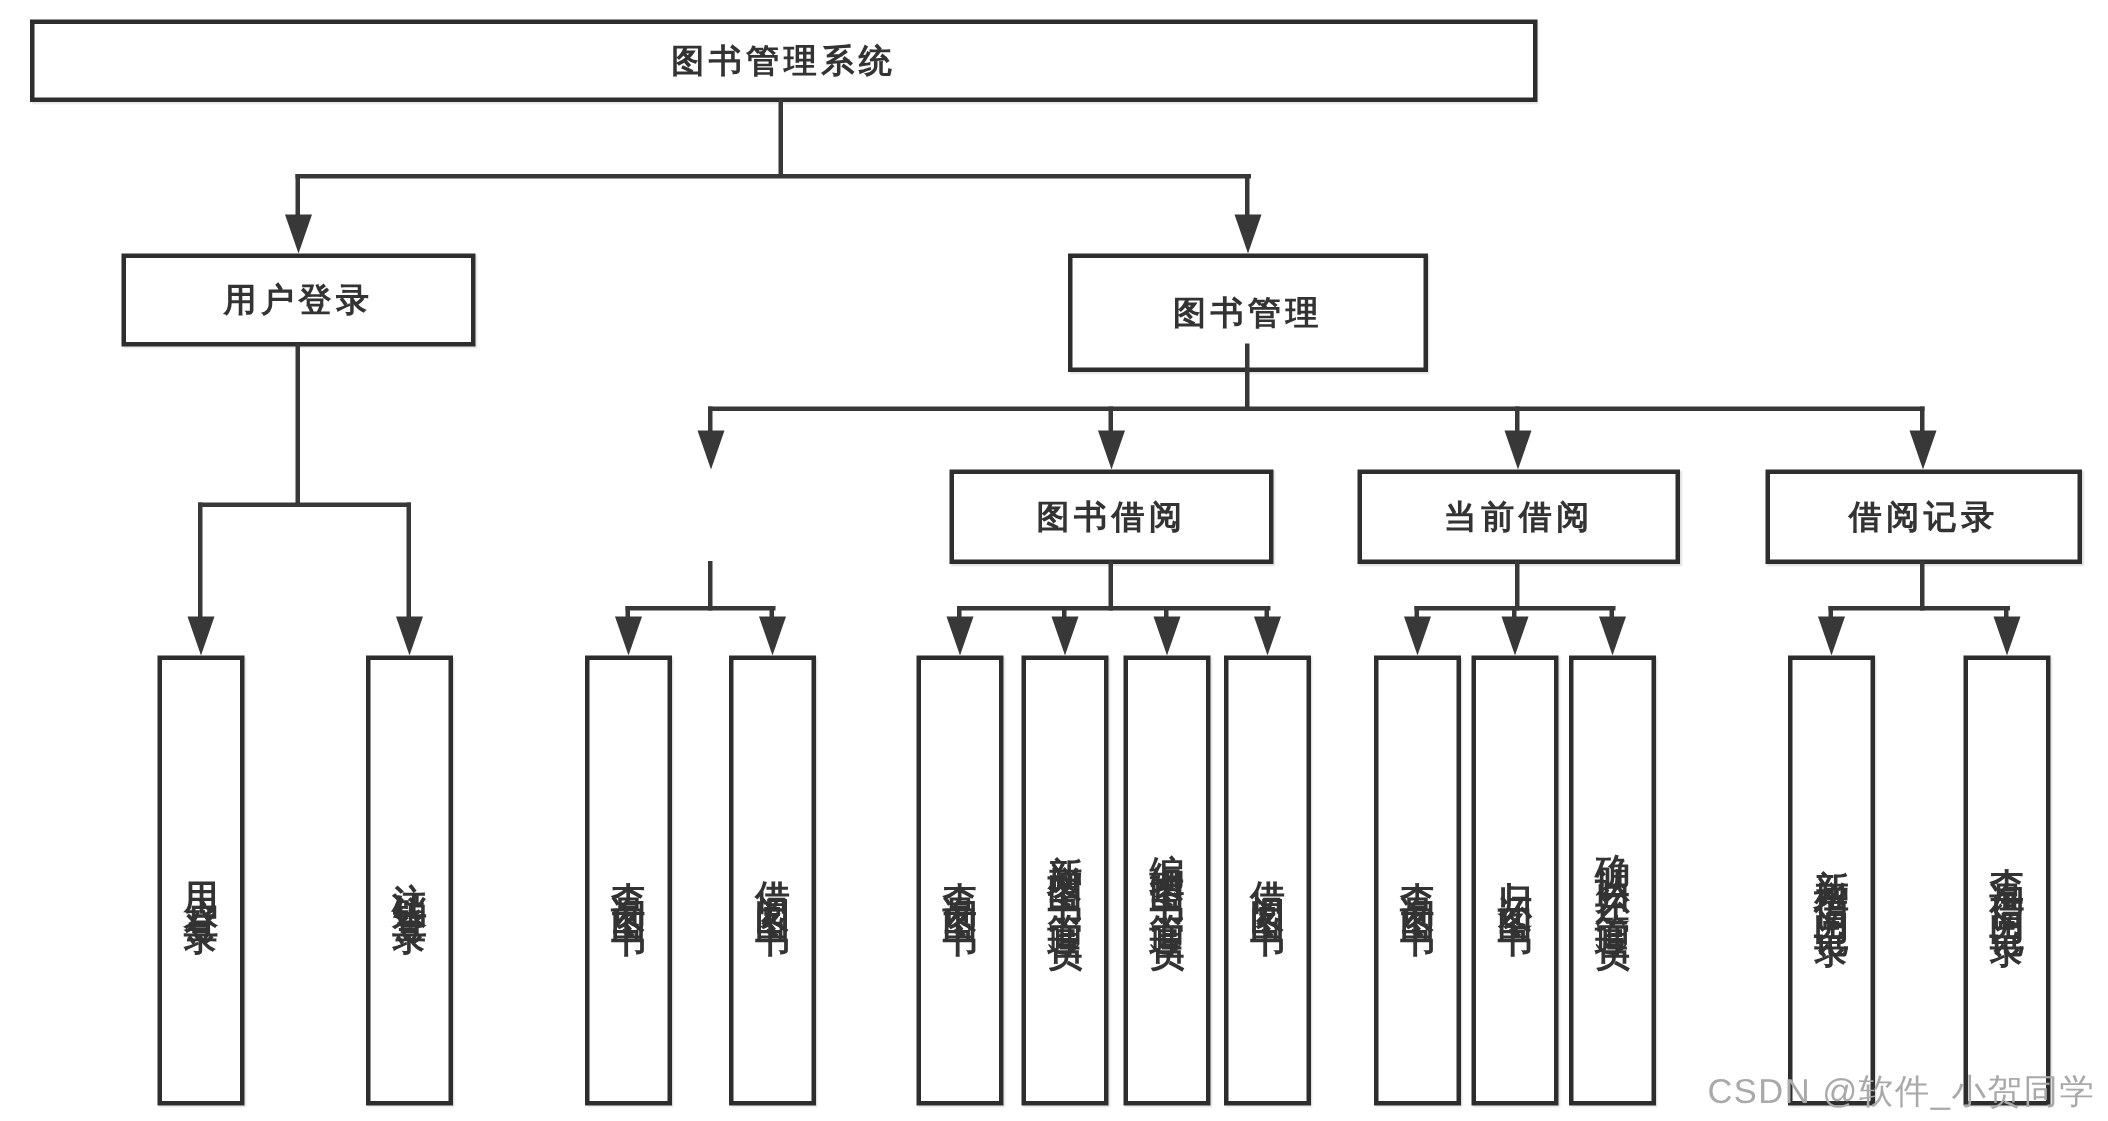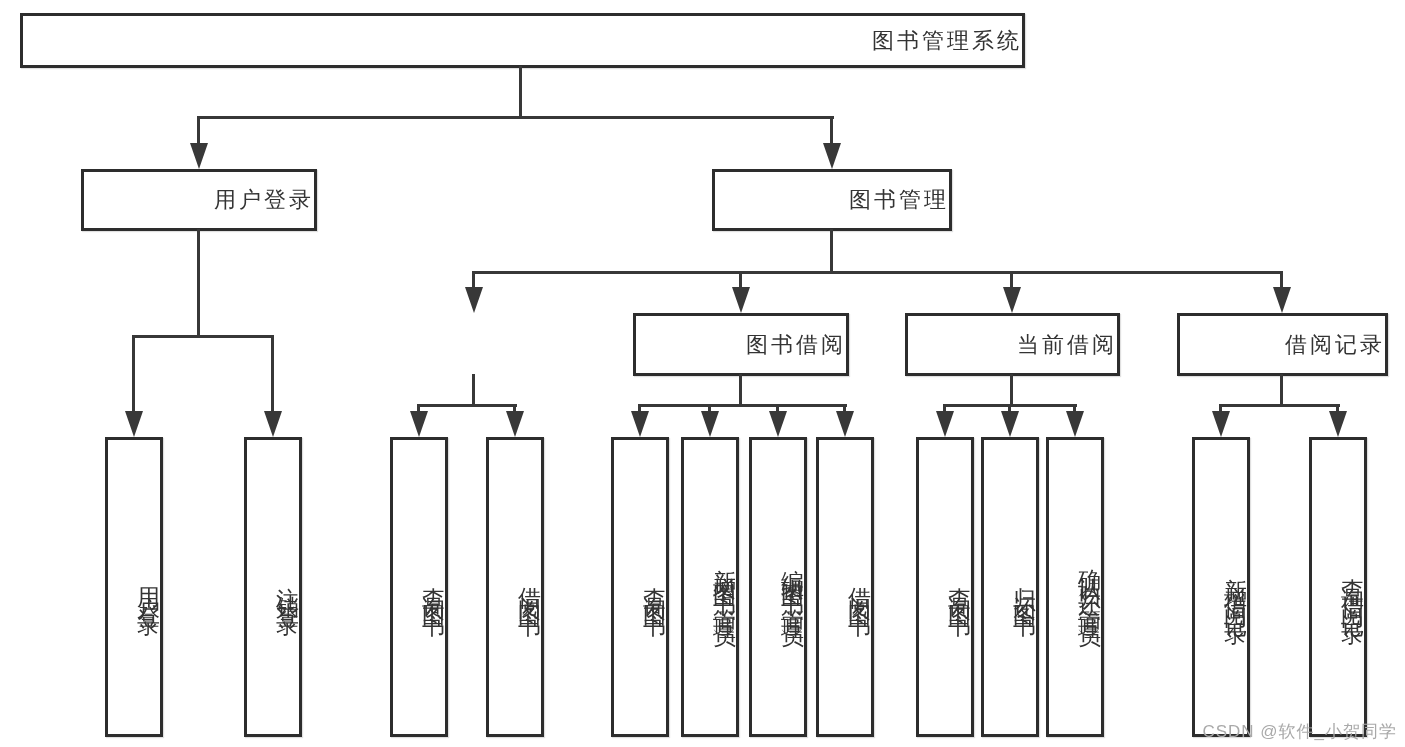--- a/index.html
+++ b/index.html
@@ -12,23 +12,24 @@
     font-family: "Liberation Sans", "DejaVu Sans", sans-serif;
     overflow: hidden;
   }
   .box {
     position: absolute;
     background: #ffffff;
     border: 3px solid #2d2d2d;
     box-sizing: border-box;
     display: flex;
     align-items: center;
-    justify-content: flex-end;
+    justify-content: center;
     color: #333333;
     box-shadow: 1px 1px 1px rgba(0,0,0,0.12);
+    font-weight: bold;
   }
   .box .lbl {
     font-size: 22px;
     letter-spacing: 3px;
     white-space: nowrap;
     line-height: 1;
   }
   .box.v .lbl {
     writing-mode: vertical-rl;
     text-orientation: mixed;
@@ -45,21 +46,21 @@
     width: 0;
     height: 0;
     border-left: 9px solid transparent;
     border-right: 9px solid transparent;
     border-top: 26px solid #383838;
   }
   .watermark {
     position: absolute;
     right: 8px;
     bottom: 4px;
-    font-size: 17px;
+    font-size: 23px;
     color: #a9a9a9;
     letter-spacing: 1px;
     white-space: nowrap;
   }
 </style>
 </head>
 <body>
 
 <div class="canvas">
 
@@ -70,21 +71,21 @@
   <div class="ln" style="left:519px; top:66px; width:3px; height:52px;"></div>
   <div class="ln" style="left:197px; top:116px; width:637px; height:3px;"></div>
   <div class="ln" style="left:197px; top:116px; width:3px; height:29px;"></div>
   <div class="ah" style="left:190px; top:143px;"></div>
   <div class="ln" style="left:830px; top:116px; width:3px; height:29px;"></div>
   <div class="ah" style="left:823px; top:143px;"></div>
 
   <div class="box h" style="left:81px; top:169px; width:236px; height:62px;">
     <span class="lbl">用户登录</span>
   </div>
-  <div class="box h" style="left:712px; top:169px; width:240px; height:62px;">
+  <div class="box h" style="left:712px; top:169px; width:240px; height:79px;">
     <span class="lbl">图书管理</span>
   </div>
 
   <div class="ln" style="left:197px; top:229px; width:3px; height:108px;"></div>
   <div class="ln" style="left:132px; top:335px; width:142px; height:3px;"></div>
   <div class="ln" style="left:132px; top:335px; width:3px; height:78px;"></div>
   <div class="ah" style="left:125px; top:411px;"></div>
   <div class="ln" style="left:271px; top:335px; width:3px; height:78px;"></div>
   <div class="ah" style="left:264px; top:411px;"></div>
 

